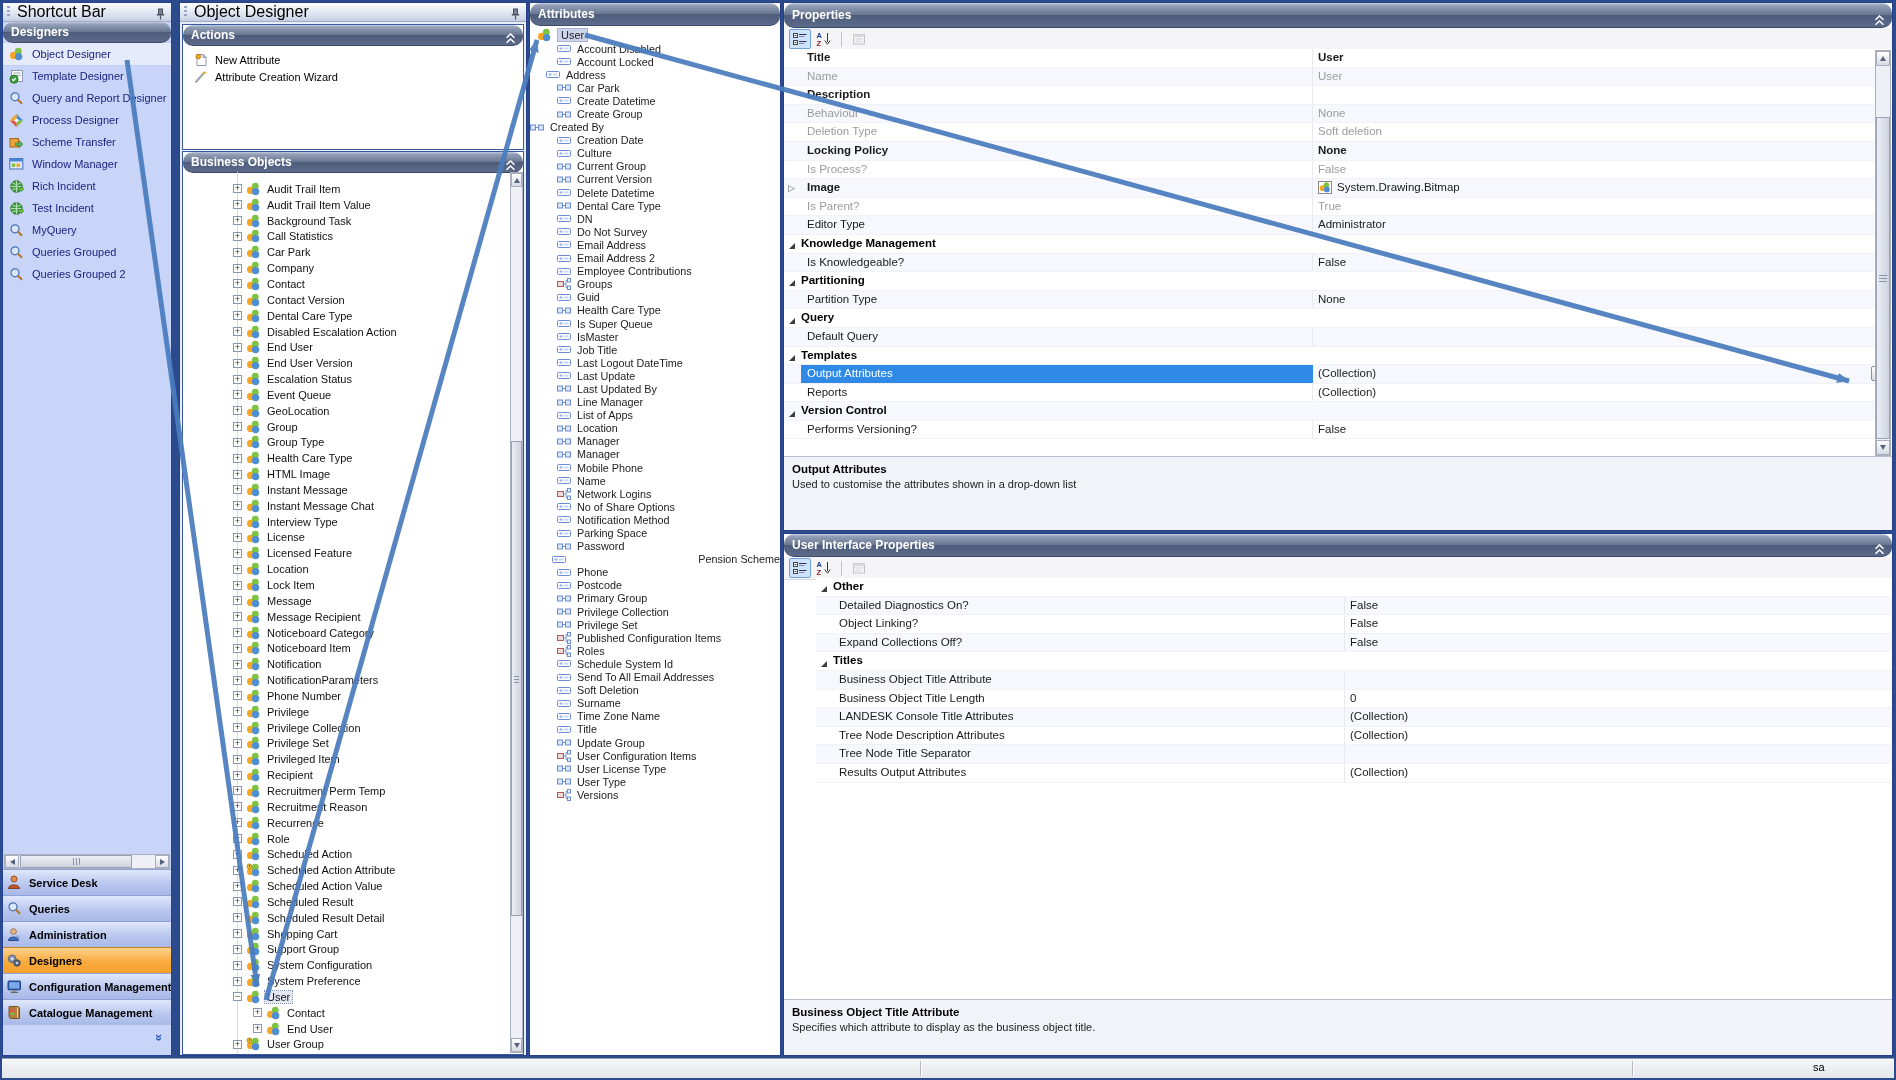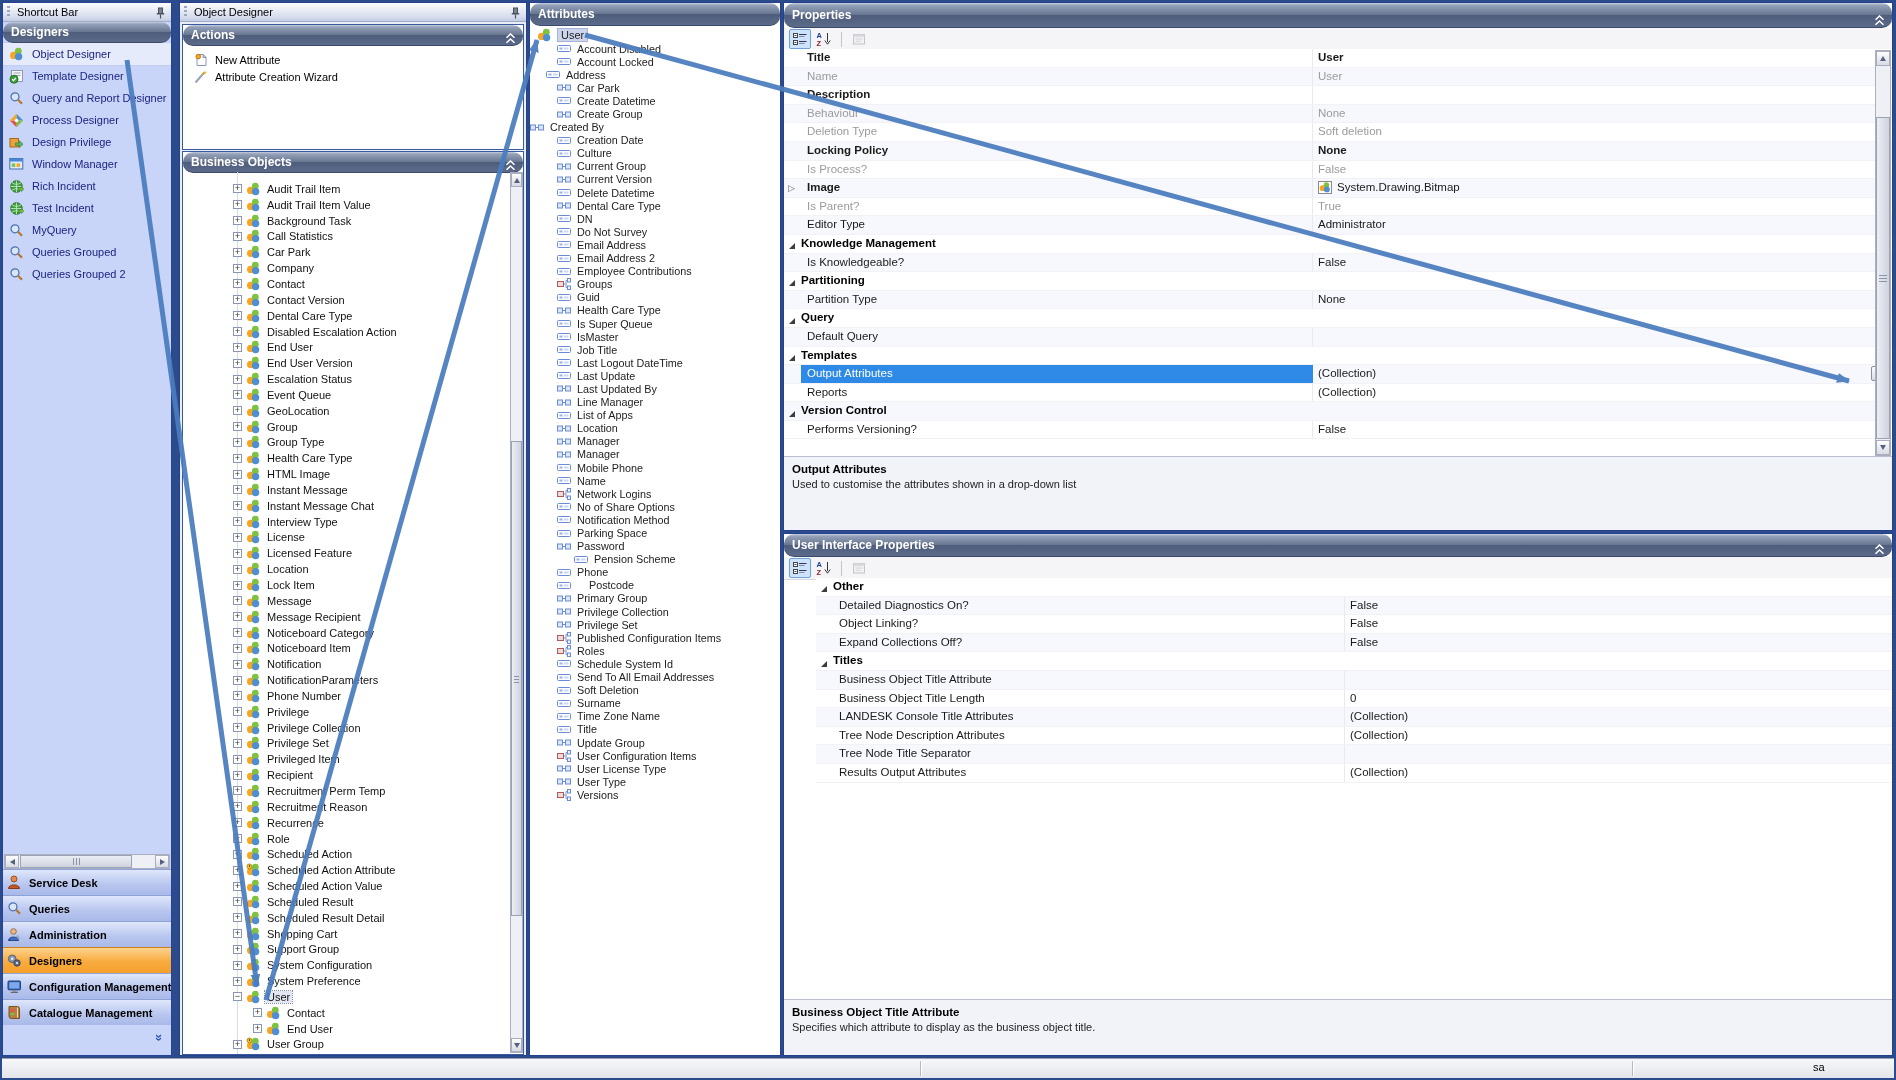--- a/index.html
+++ b/index.html
@@ -1,21 +1,21 @@
 <!DOCTYPE html>
 <html><head>
 <meta charset="utf-8">
 <style>
   html,body{margin:0;padding:0;background:#1d3567;}
   #win{position:relative;width:1896px;height:1080px;background:#2c4b8c;overflow:hidden;
        font-family:"Liberation Sans",sans-serif;-webkit-font-smoothing:antialiased;}
   .panel{position:absolute;background:#fff;border:1px solid #24418a;box-sizing:border-box;overflow:hidden;}
 
   
-  .titlebar{position:relative;height:18px;line-height:18px;font-size:11px;color:#000;
+  .titlebar{position:relative;height:18px;line-height:18px;font-size:16px;color:#000;
     background:linear-gradient(180deg,#fdfdfe,#d4dbec 80%,#c3cce2);border-bottom:1px solid #9fabc8;
     padding-left:14px;white-space:nowrap;}
   .titlebar::before{content:"";position:absolute;left:4px;top:3px;bottom:3px;width:3px;
     background:repeating-linear-gradient(180deg,#9aa6c2 0 2px,transparent 2px 4px);}
   .pin{position:absolute;right:6px;top:3px;}
 
   
   .hdr{position:relative;height:20px;line-height:20px;font-size:12px;font-weight:bold;color:#fff;
     background:linear-gradient(180deg,#c6cedf 0,#94a1b9 10%,#67758f 50%,#4f5d7c 52%,#5d6b8a 100%);
     border-bottom:1px solid #3b4a6b;padding-left:8px;white-space:nowrap;border-radius:10px;}
@@ -167,21 +167,21 @@
           </span>
           <span class="lbl">Process Designer</span>
         </div>
         <div class="sc-item">
           <span class="ico16">
             <svg width="15" height="15" viewBox="0 0 15 15">
               <rect x="1" y="3.5" width="8.5" height="8.5" fill="#e8a33d" stroke="#a5691f"></rect>
               <path d="M6.5 8 h4 v-2.2 l3.5 3.4 -3.5 3.4 V10.4 h-4 z" fill="#5cb85c" stroke="#2c7a2c" stroke-width="0.6"></path>
             </svg>
           </span>
-          <span class="lbl">Design Privilege</span>
+          <span class="lbl">Scheme Transfer</span>
         </div>
         <div class="sc-item">
           <span class="ico16">
             <svg width="15" height="14" viewBox="0 0 15 14">
               <rect x="0.8" y="1.5" width="13" height="10.5" fill="#dce9f8" stroke="#4a6fb0"></rect>
               <rect x="0.8" y="1.5" width="13" height="3" fill="#4a86d8"></rect>
               <rect x="2.8" y="6.5" width="3.4" height="3.4" fill="#7dc242"></rect>
               <rect x="7.6" y="6.5" width="3.4" height="3.4" fill="#f6a623"></rect>
             </svg>
           </span>
@@ -1383,41 +1383,41 @@
         <div class="a-row" style="padding-left: 27px;">
           <span class="a-ico">
             <svg width="14" height="11" viewBox="0 0 14 11">
               <line x1="5" y1="5.5" x2="9" y2="5.5" stroke="#6b8bd4"></line>
               <rect x="0.5" y="3" width="5" height="5" fill="#dbe6fa" stroke="#6b8bd4"></rect>
               <rect x="8.5" y="3" width="5" height="5" fill="#dbe6fa" stroke="#6b8bd4"></rect>
             </svg>
           </span>
           <span>Password</span>
         </div>
-        <div class="a-row" style="padding-left: 44px;">
+        <div class="a-row" style="padding-left: 22px; justify-content: space-between;">
           <span class="a-ico">
             <svg width="14" height="11" viewBox="0 0 14 11">
               <rect x="0.5" y="2.5" width="13" height="6" rx="1" fill="#fff" stroke="#6b8bd4"></rect>
               <rect x="2.5" y="4.5" width="3" height="2" fill="#9ab2e4"></rect>
               <rect x="7" y="4.5" width="4.5" height="2" fill="#ccd9f4"></rect>
             </svg>
           </span>
           <span>Pension Scheme</span>
         </div>
         <div class="a-row" style="padding-left: 27px;">
           <span class="a-ico">
             <svg width="14" height="11" viewBox="0 0 14 11">
               <rect x="0.5" y="2.5" width="13" height="6" rx="1" fill="#fff" stroke="#6b8bd4"></rect>
               <rect x="2.5" y="4.5" width="3" height="2" fill="#9ab2e4"></rect>
               <rect x="7" y="4.5" width="4.5" height="2" fill="#ccd9f4"></rect>
             </svg>
           </span>
           <span>Phone</span>
         </div>
-        <div class="a-row" style="padding-left: 27px; gap: 12px;">
+        <div class="a-row" style="padding-left: 27px;">
           <span class="a-ico">
             <svg width="14" height="11" viewBox="0 0 14 11">
               <rect x="0.5" y="2.5" width="13" height="6" rx="1" fill="#fff" stroke="#6b8bd4"></rect>
               <rect x="2.5" y="4.5" width="3" height="2" fill="#9ab2e4"></rect>
               <rect x="7" y="4.5" width="4.5" height="2" fill="#ccd9f4"></rect>
             </svg>
           </span>
           <span>Postcode</span>
         </div>
         <div class="a-row" style="padding-left: 27px;">

